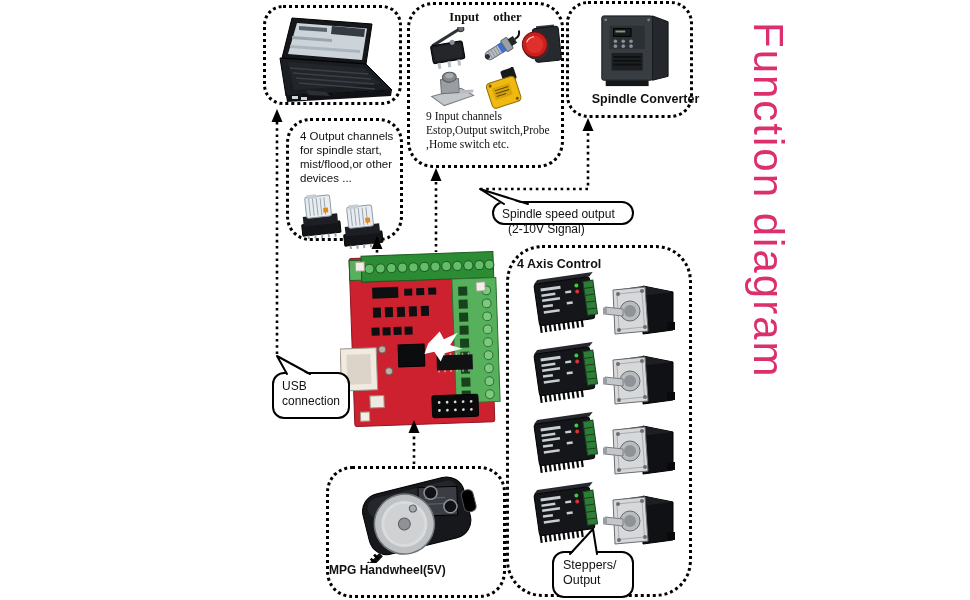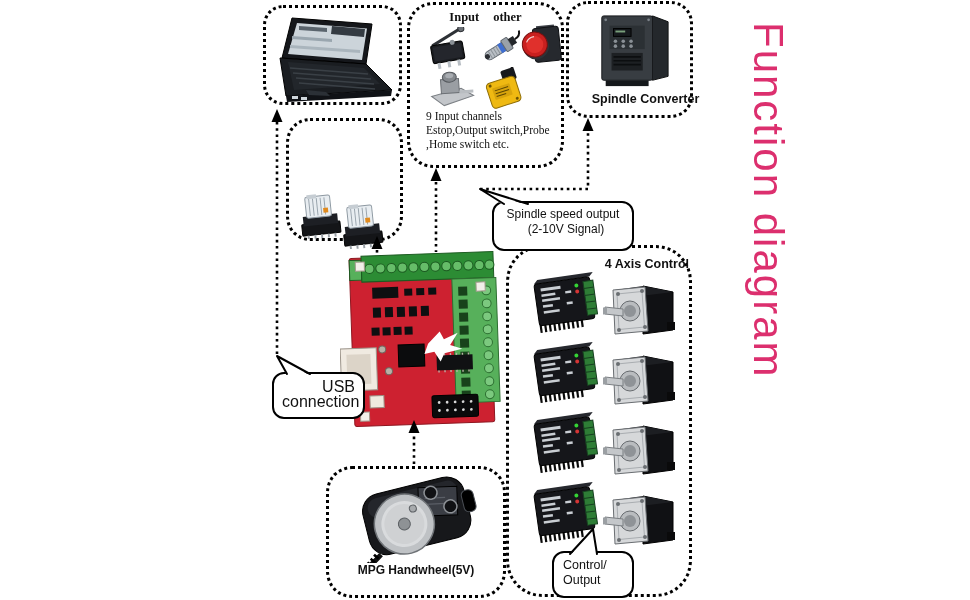--- a/index.html
+++ b/index.html
@@ -217,20 +217,26 @@
         <path d="M28 46h28M28 50h28M28 54h28" stroke="#0c0e10" stroke-width="1.6"></path>
         <rect x="20" y="70" width="44" height="6" fill="#15181b"></rect>
         <circle cx="20" cy="8" r="1.4" fill="#7c838a"></circle>
           <circle cx="64" cy="8" r="1.4" fill="#7c838a"></circle>
       </svg>
     </div>
     <div class="boxtitle" style="position:absolute;left:0;top:88px;width:100%;text-align:center;margin-left:16px;">Spindle Converter</div>
   </div>
 
   <div class="dashbox" style="left:286px;top:118px;width:117px;height:123px;border-radius:24px;">
+    <div class="cap" style="left:11px;top:8px;">
+      <span>4 Output channels</span>
+      <span>for spindle start,</span>
+      <span>mist/flood,or other</span>
+      <span>devices ...</span>
+    </div>
     <div class="iconwrap" style="left:8px;top:72px;">
       <svg width="48" height="46">
           <use href="#sym-relay"></use>
         </svg>
     </div>
     <div class="iconwrap" style="left:50px;top:82px;">
       <svg width="48" height="46">
           <use href="#sym-relay"></use>
         </svg>
     </div>
@@ -321,21 +327,21 @@
         <g fill="#f2efe9" stroke="#a39a8d">
           <rect x="18" y="12" width="9" height="9"></rect>
             <rect x="138" y="36" width="9" height="9"></rect>
           <rect x="18" y="162" width="9" height="9"></rect>
         </g>
       </g>
     </svg>
   </div>
 
   <div class="dashbox" style="left:506px;top:245px;width:186px;height:352px;border-radius:36px;">
-    <div class="boxtitle" style="position:absolute;left:0;top:9px;width:100%;text-align:right;">4 Axis Control</div>
+    <div class="boxtitle" style="position:absolute;left:8px;top:9px;width:100%;text-align:left;">4 Axis Control</div>
     <div style="position:absolute;left:0;top:0;width:100%;height:100%;">
     <div class="axis-row" style="top: 24px;">
       <div class="iconwrap" style="left:8px;top:0;">
         <svg width="72" height="66">
               <use href="#sym-driver"></use>
             </svg>
       </div>
       <div class="iconwrap" style="left:78px;top:6px;">
         <svg width="80" height="64">
               <use href="#sym-motor"></use>
@@ -398,35 +404,35 @@
           <circle cx="113" cy="44" r="6.5" fill="#101114" stroke="#8d9196" stroke-width="1.5"></circle>
           <rect x="126" y="32" width="12" height="22" rx="5" fill="#000" stroke="#4a4e54"></rect>
           <circle cx="64" cy="50" r="30" fill="#bfc2c5" stroke="#6f7377" stroke-width="1.5"></circle>
           <circle cx="64" cy="50" r="23" fill="#d9dbdd"></circle>
           <circle cx="64" cy="50" r="20" fill="#cfd1d3"></circle>
           <circle cx="64" cy="50" r="6" fill="#8e9295" stroke="#5d6165"></circle>
           <circle cx="76" cy="37" r="3.5" fill="#a7aaad" stroke="#5d6165"></circle>
         </g>
       </svg>
     </div>
-    <div class="boxtitle" style="position:absolute;left:0;top:94px;width:100%;text-align:center;font-size:12px;">MPG Handwheel(5V)</div>
-  </div>
-
-  <div class="bubble" style="left:492px;top:201px;width:142px;height:50px;padding:4px 8px;font-size:12px;text-align:center;">
+    <div class="boxtitle" style="position:absolute;left:0;top:94px;width:100%;font-size:12px;">MPG Handwheel(5V)</div>
+  </div>
+
+  <div class="bubble" style="left:492px;top:201px;width:142px;height:24px;padding:4px 8px;font-size:12px;">
     <span class="bl">Spindle speed output</span>
     <span class="bl" style="padding-left:6px;">(2-10V Signal)</span>
   </div>
 
-  <div class="bubble" style="left:272px;top:372px;width:93px;height:47px;padding:5px 8px;font-size:16px;text-align:right;">
+  <div class="bubble" style="left:272px;top:372px;width:78px;height:47px;padding:5px 8px;font-size:12px;">
     <span class="bl">USB</span>
     <span class="bl">connection</span>
   </div>
 
   <div class="bubble" style="left:552px;top:551px;width:82px;height:47px;padding:5px 9px;font-size:12.5px;">
-    <span class="bl">Control/</span>
+    <span class="bl">Steppers/</span>
     <span class="bl">Output</span>
   </div>
 
   <svg id="connectors" width="970" height="600">
     <g stroke="#000" stroke-width="2.6" stroke-dasharray="2.6 3.6" fill="none">
       <path d="M277,122 V356"></path>
       <path d="M436,182 V252"></path>
       <path d="M377,250 V256"></path>
       <path d="M414,464 V432"></path>
       <path d="M480,189 H588 V131"></path>

